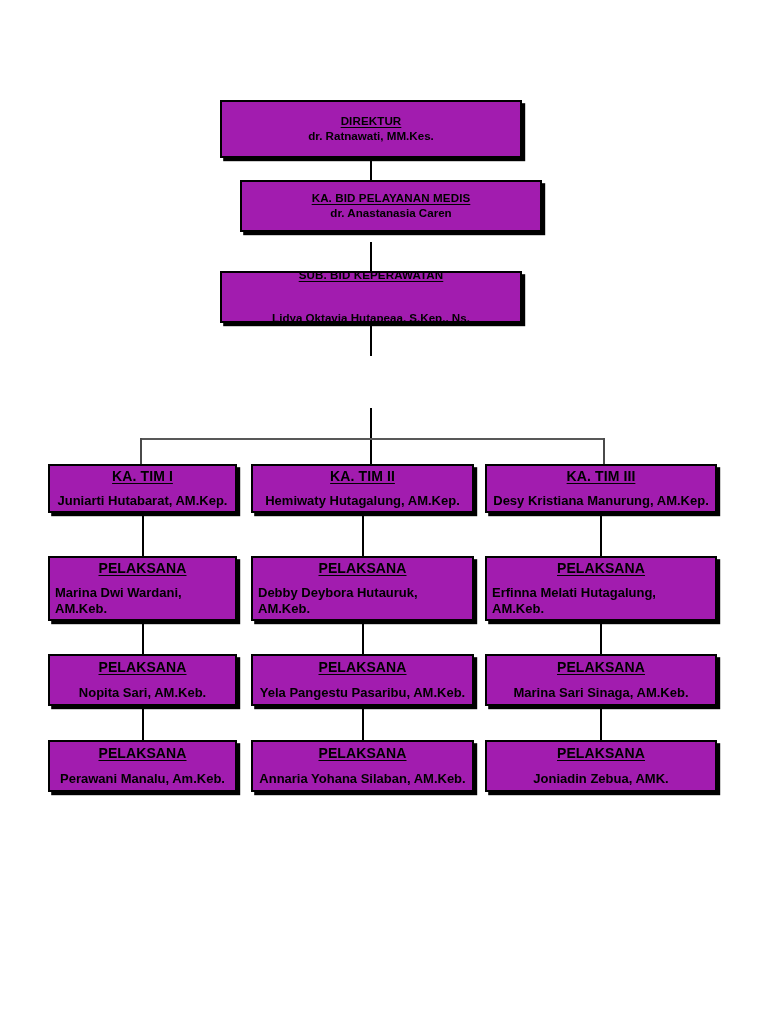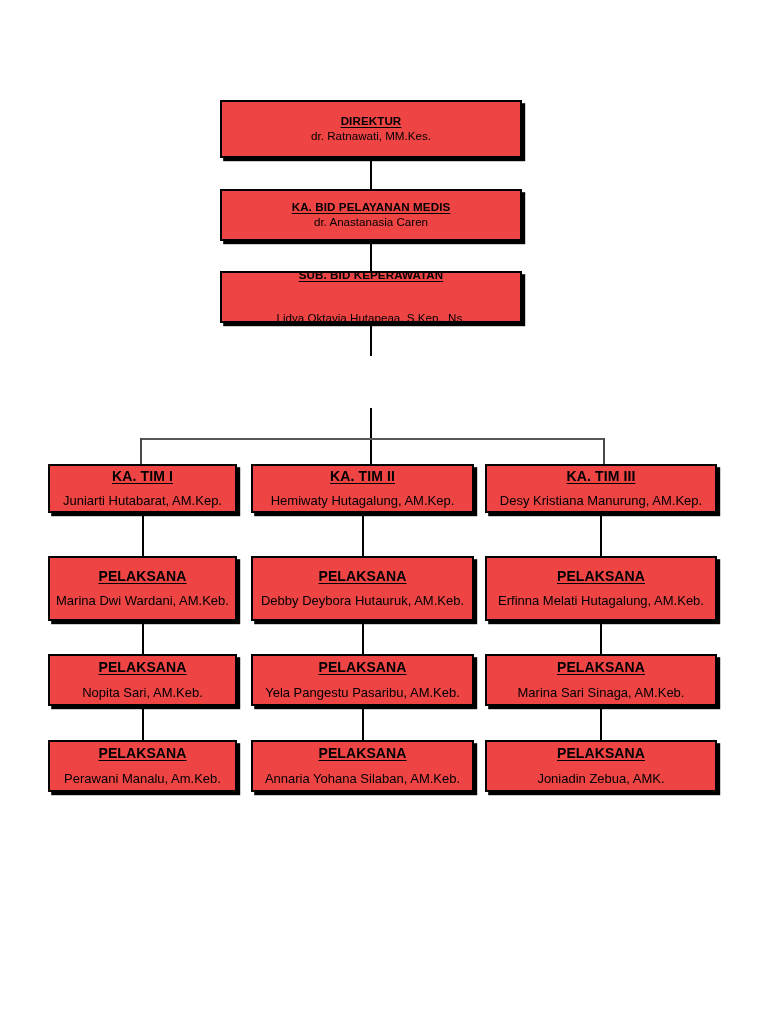--- a/index.html
+++ b/index.html
@@ -36,40 +36,40 @@
     font-weight: bold;
     letter-spacing: 0.1px;
     text-decoration: underline;
     text-underline-offset: 3px;
     white-space: nowrap;
   }
 
   
   .node {
     position: absolute;
-    background: #ef4444;
+    background: #a21caf;
     border: 2.6px solid #000000;
     box-shadow: 3.2px 3.2px 0 0 #000000;
     display: flex;
     flex-direction: column;
     align-items: center;
     justify-content: center;
     padding: 3px 5px 4px 5px;
     line-height: 1.18;
   }
   .node .role {
     font-weight: bold;
     text-decoration: underline;
     text-underline-offset: 2px;
     white-space: nowrap;
     letter-spacing: 0.1px;
   }
   .node .person {
-    font-weight: normal;
-    text-align: right;
+    font-weight: bold;
+    text-align: left;
   }
 
   
   .chain {
     left: 220px;
     width: 302px;
   }
   .chain .role { font-size: 11.6px; }
   .chain .person { font-size: 11.6px; margin-top: 1px; }
 
@@ -96,21 +96,21 @@
 <div id="chart-root">
 
 
   <div class="node chain" style="top:100px;height:58px;">
     <div class="role">DIREKTUR</div>
     <div class="person">dr. Ratnawati, MM.Kes.</div>
   </div>
 
   <div class="vline" style="left:370px;top:158px;height:32px;"></div>
 
-  <div class="node chain" style="top:189px;height:52px;">
+  <div class="node chain" style="top:180px;height:52px;margin-left:20px;">
     <div class="role">KA. BID PELAYANAN MEDIS</div>
     <div class="person">dr. Anastanasia Caren</div>
   </div>
 
   <div class="vline" style="left:370px;top:242px;height:29px;"></div>
 
   <div class="node chain" style="top:271px;height:52px;gap:28px;">
     <div class="role">SUB. BID KEPERAWATAN</div>
     <div class="person">Lidya Oktavia Hutapeaa, S.Kep., Ns.</div>
   </div>

